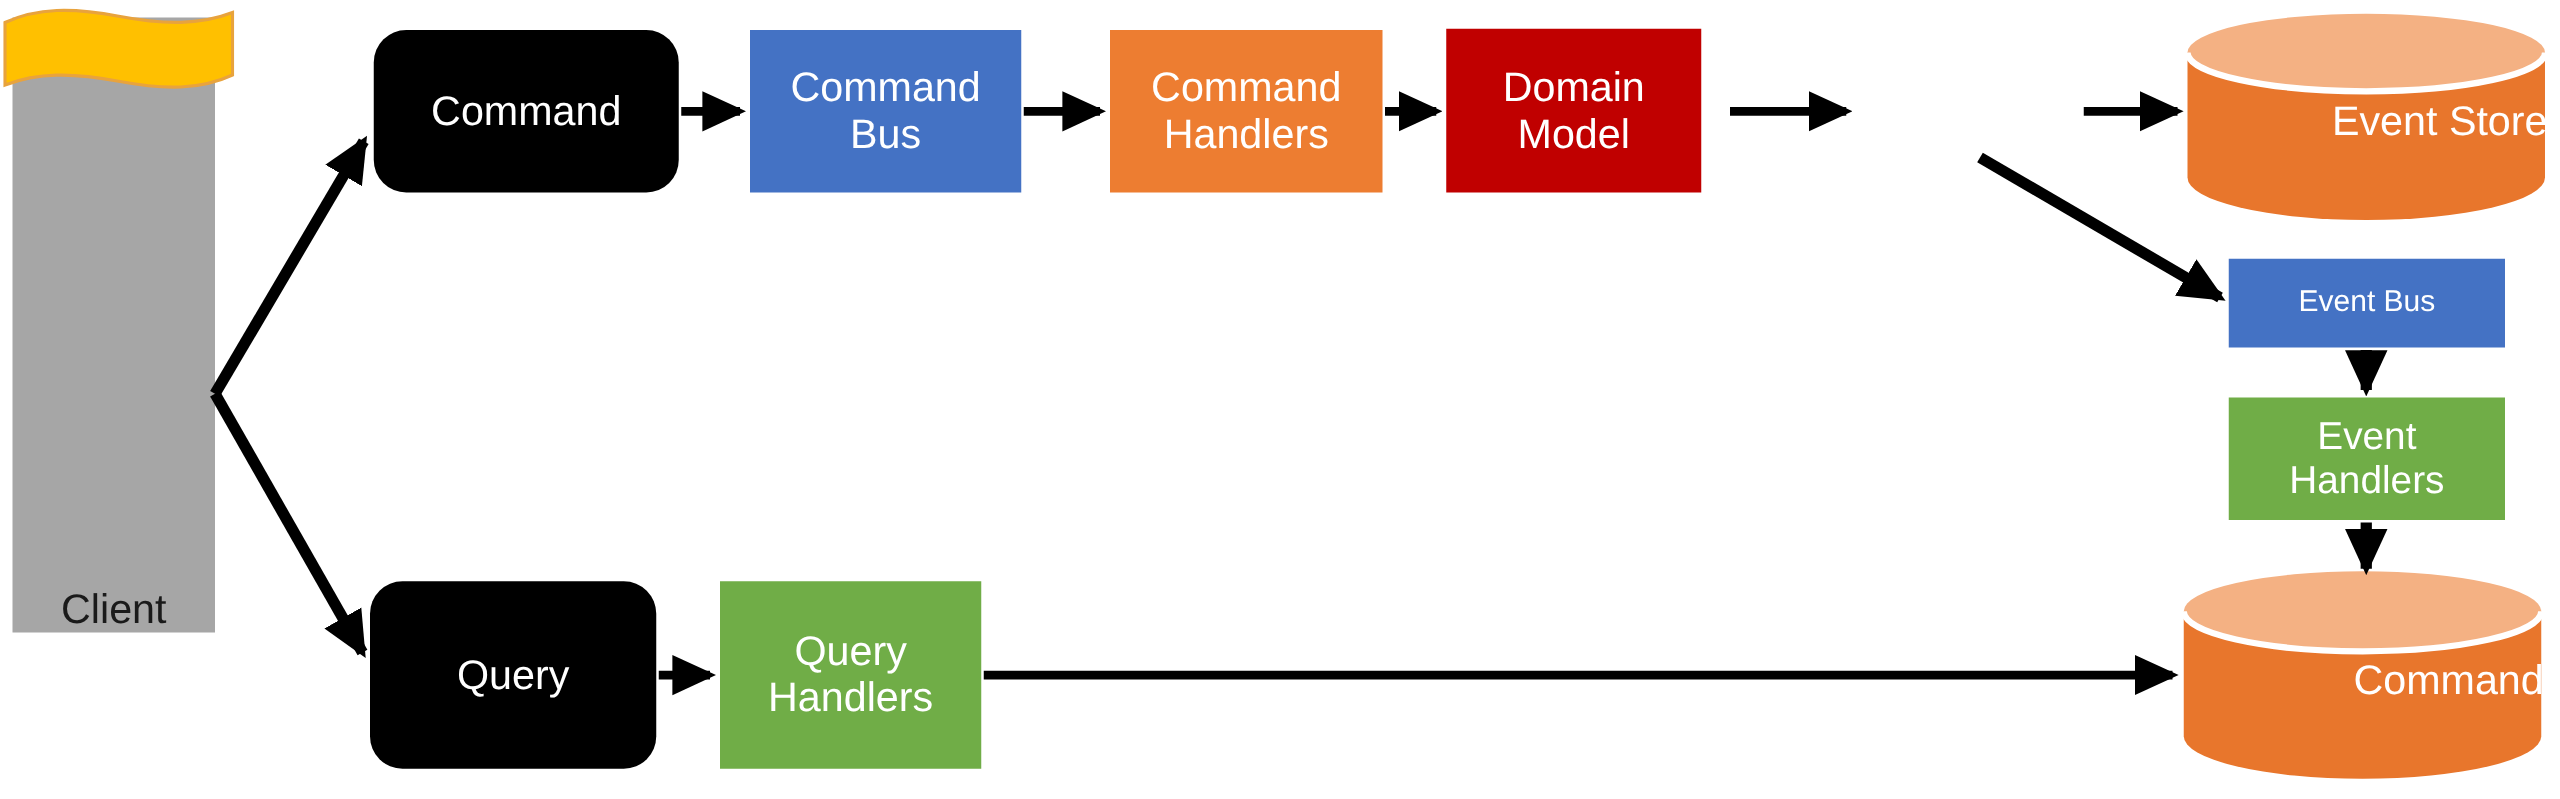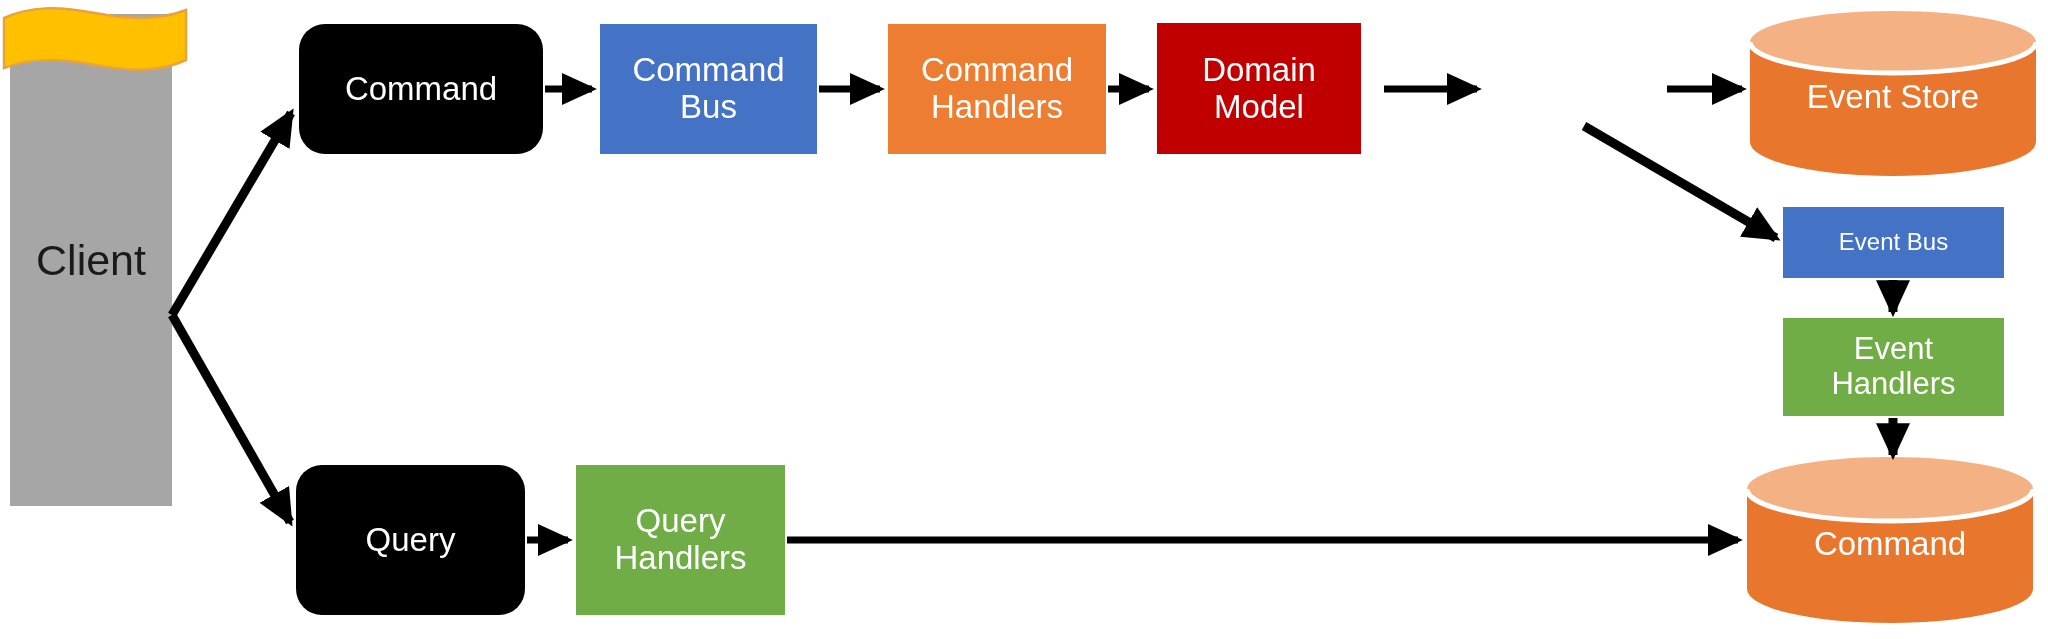--- a/index.html
+++ b/index.html
@@ -29,21 +29,22 @@
   }
 
   
   #client {
     left: 10px;
     top: 14px;
     width: 162px;
     height: 492px;
     background: #A6A6A6;
     color: #1a1a1a;
-    font-size: 43px;
+    font-size: 33px;
+    align-items: flex-end;
   }
 
   
   .pill {
     background: #000000;
     color: #ffffff;
     border-radius: 26px;
     font-size: 33px;
   }
   #command {
@@ -109,21 +110,21 @@
 
   
   .cyl { position: absolute; }
   #event-store { left: 1748px; top: 8px; width: 290px; height: 168px; }
   #database    { left: 1745px; top: 453px; width: 290px; height: 172px; }
   .cyl-label {
     position: absolute;
     left: 0; right: 0;
     color: #ffffff;
     font-size: 33px;
-    text-align: center;
+    text-align: right;
     z-index: 3;
   }
   #event-store .cyl-label { top: 70px; }
   #database .cyl-label { top: 72px; }
 
   
   #arrows {
     position: absolute;
     left: 0; top: 0;
     width: 2048px; height: 639px;

